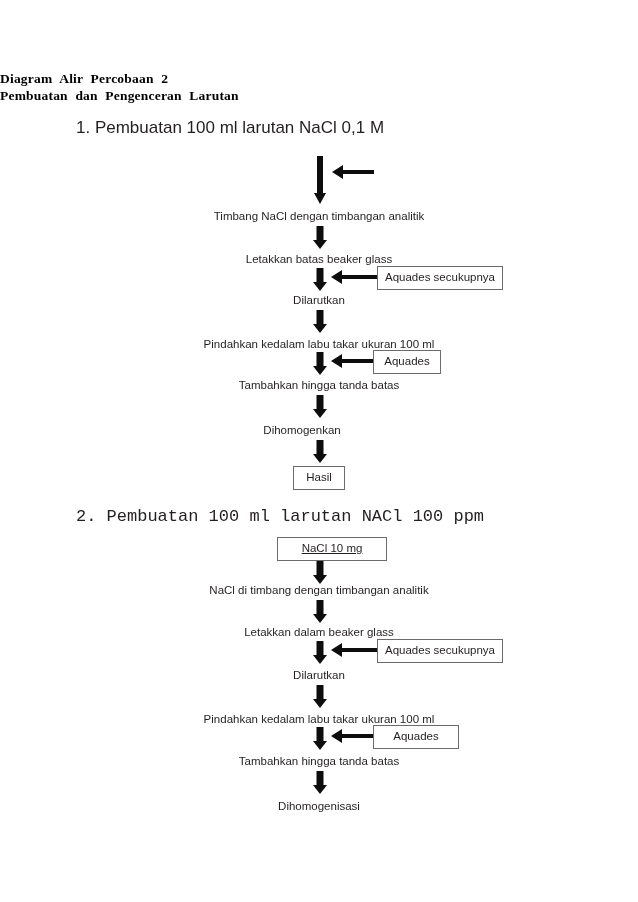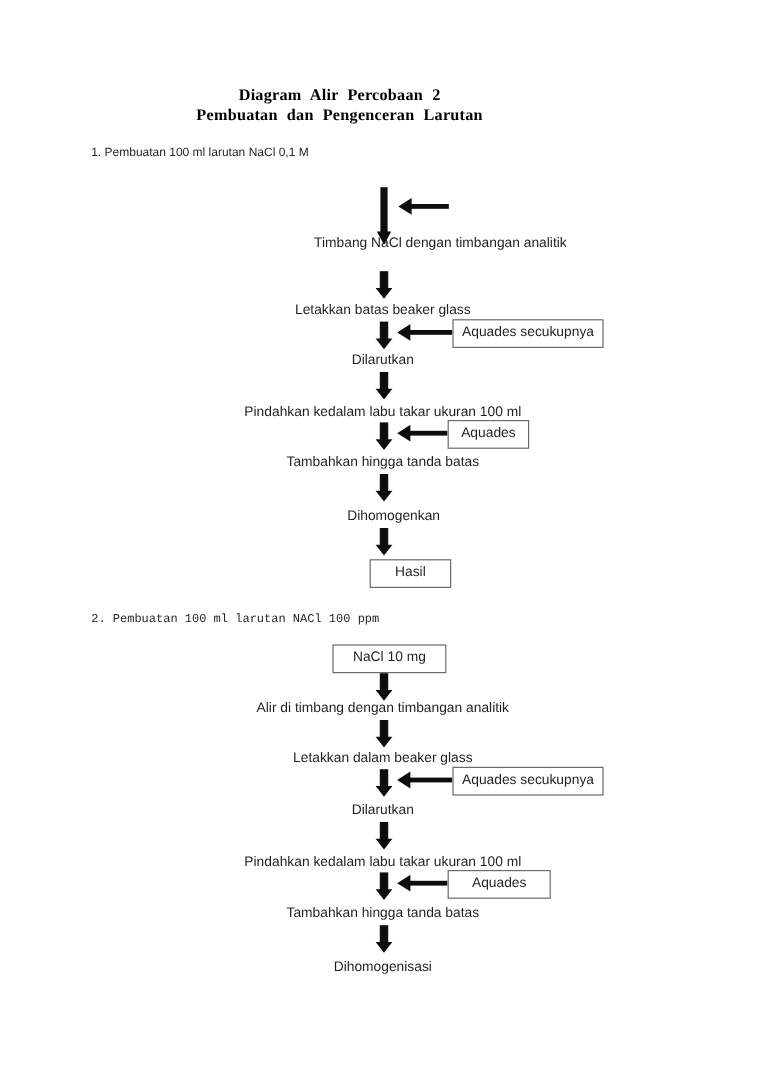--- a/index.html
+++ b/index.html
@@ -21,37 +21,36 @@
     inset: 0;
     background: #ffffff;
   }
 
   
   .title-block {
     position: absolute;
     top: 70px;
     left: 0;
     width: 566px;
-    text-align: center;
   }
   .title-line {
     font-family: "Liberation Serif", serif;
     font-weight: bold;
     font-size: 13.5px;
     letter-spacing: 0.2px;
     word-spacing: 4px;
     line-height: 17px;
     color: #000;
   }
 
   
   .section-heading {
     position: absolute;
     left: 76px;
-    font-size: 10px;
+    font-size: 17px;
     line-height: 14px;
     white-space: nowrap;
     color: #231f20;
   }
   #sec1-heading { top: 121px; }
   #sec2-heading { top: 510px; font-family: Liberation Mono, monospace; }
 
   
   .step-label {
     position: absolute;
@@ -146,21 +145,21 @@
   <div class="v-arrow thin" style="top:156px; left:320px; width:14px; height:48px;">
     <span class="shaft" style="width:6px; height:39px;"></span>
     <span class="head"></span>
   </div>
 
   <div class="h-arrow" style="top:165px; left:332px; width:42px;">
     <span class="shaft" style="width:32px;"></span>
     <span class="head"></span>
   </div>
 
-  <div class="step-label" style="top:196px; left:319px;margin-left:48px;">Timbang NaCl dengan timbangan analitik</div>
+  <div class="step-label" style="top:209px; left:319px;">Timbang NaCl dengan timbangan analitik</div>
 
   <div class="v-arrow" style="top:226px; left:320px; width:14px; height:23px;">
     <span class="shaft" style="width:7px; height:15px;"></span>
     <span class="head"></span>
   </div>
 
   <div class="step-label" style="top:252px; left:319px;">Letakkan batas beaker glass</div>
 
   <div class="v-arrow" style="top:268px; left:320px; width:14px; height:23px;">
     <span class="shaft" style="width:7px; height:15px;"></span>
@@ -193,39 +192,39 @@
   </div>
   <div class="box" style="top:350px; left:373px; width:68px;">Aquades</div>
 
   <div class="step-label" style="top:378px; left:319px;">Tambahkan hingga tanda batas</div>
 
   <div class="v-arrow" style="top:395px; left:320px; width:14px; height:23px;">
     <span class="shaft" style="width:7px; height:15px;"></span>
     <span class="head"></span>
   </div>
 
-  <div class="step-label" style="top:423px; left:328px;">Dihomogenkan</div>
+  <div class="step-label" style="top:423px; left:302px;">Dihomogenkan</div>
 
   <div class="v-arrow" style="top:440px; left:320px; width:14px; height:23px;">
     <span class="shaft" style="width:7px; height:15px;"></span>
     <span class="head"></span>
   </div>
 
-  <div class="box" style="top:466px; left:308px; width:68px;">Hasil</div>
+  <div class="box" style="top:466px; left:293px; width:52px;">Hasil</div>
 
   <div id="sec2-heading" class="section-heading">2. Pembuatan 100 ml larutan NACl 100 ppm</div>
 
-  <div class="box" style="top:537px; left:277px; width:95px;">NaCl 10 mg</div>
+  <div class="box" style="top:537px; left:277px; width:110px;text-decoration:underline;">NaCl 10 mg</div>
 
   <div class="v-arrow" style="top:561px; left:320px; width:14px; height:23px;">
     <span class="shaft" style="width:7px; height:15px;"></span>
     <span class="head"></span>
   </div>
 
-  <div class="step-label" style="top:583px; left:319px;">Alir di timbang dengan timbangan analitik</div>
+  <div class="step-label" style="top:583px; left:319px;">NaCl di timbang dengan timbangan analitik</div>
 
   <div class="v-arrow" style="top:600px; left:320px; width:14px; height:23px;">
     <span class="shaft" style="width:7px; height:15px;"></span>
     <span class="head"></span>
   </div>
 
   <div class="step-label" style="top:625px; left:319px;">Letakkan dalam beaker glass</div>
 
   <div class="v-arrow" style="top:641px; left:320px; width:14px; height:23px;">
     <span class="shaft" style="width:7px; height:15px;"></span>

